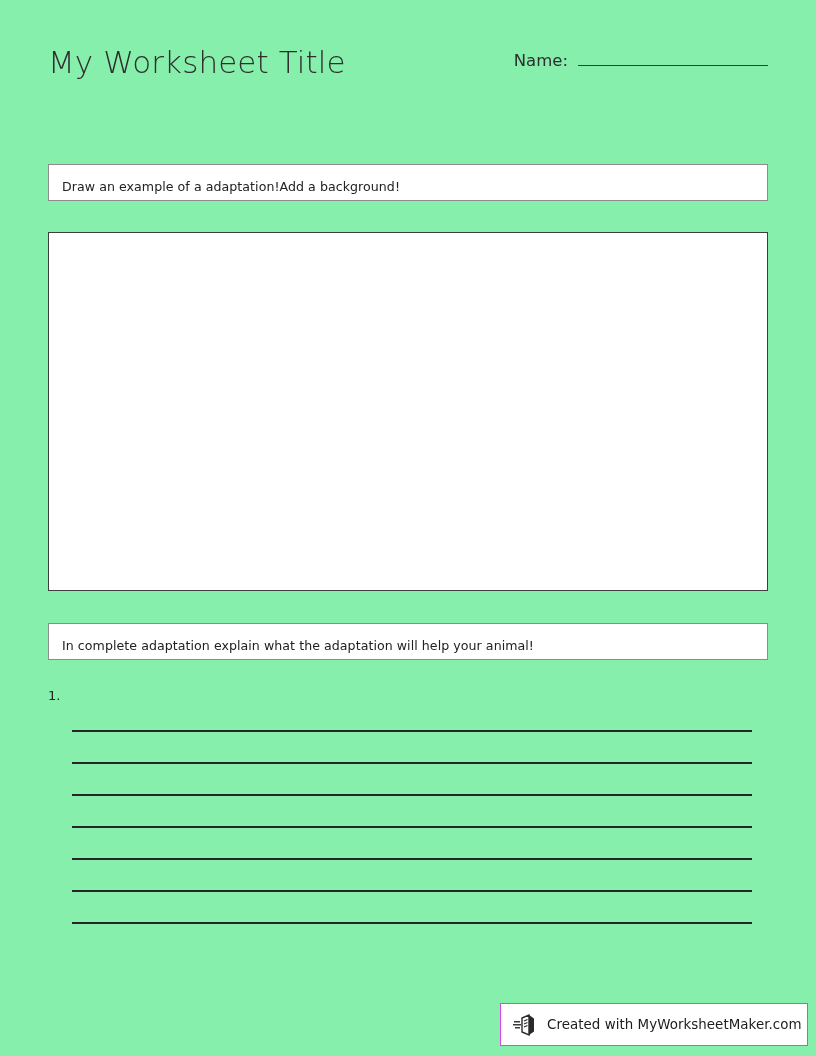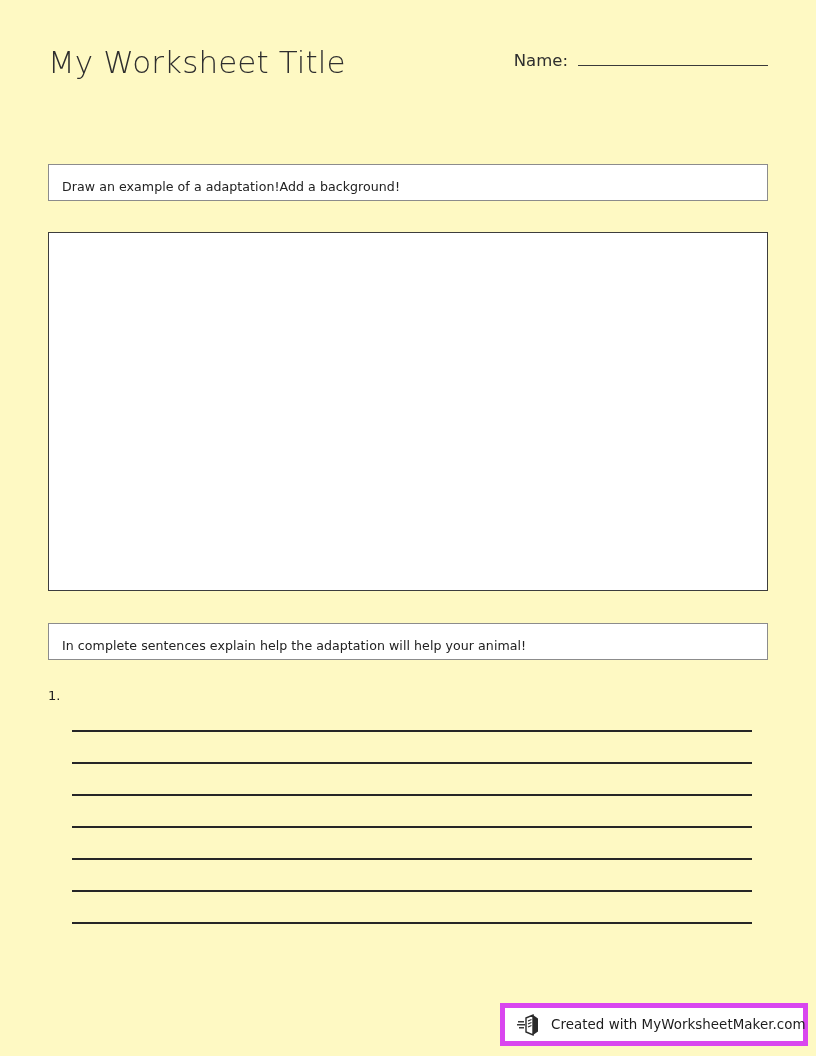--- a/index.html
+++ b/index.html
@@ -8,21 +8,21 @@
     background: #ffffff;
   }
   body {
     font-family: "DejaVu Sans", "Liberation Sans", sans-serif;
     color: #231f20;
   }
   #page {
     position: relative;
     width: 816px;
     height: 1056px;
-    background: #fef9c3;
+    background: #86efac;
     overflow: hidden;
   }
 
   
   #header {
     position: absolute;
     left: 48px;
     top: 42px;
     width: 720px;
     height: 80px;
@@ -128,21 +128,21 @@
   .writing-line:last-child { margin-bottom: 0; }
 
   
   #footer-badge {
     position: absolute;
     left: 500px;
     top: 1003px;
     width: 308px;
     height: 43px;
     box-sizing: border-box;
-    border: 5px solid #d946ef;
+    border: 1px solid #d946ef;
     background: #ffffff;
     display: flex;
     align-items: center;
     padding-left: 12px;
   }
   #footer-logo {
     width: 26px;
     height: 26px;
     flex: 0 0 26px;
     position: relative;
@@ -171,21 +171,21 @@
     </div>
   </div>
 
   <div id="instruction-box-1" class="instruction-box">
     <span class="instruction-text">Draw an example of a adaptation!Add a background!</span>
   </div>
 
   <div id="drawing-box"></div>
 
   <div id="instruction-box-2" class="instruction-box">
-    <span class="instruction-text">In complete sentences explain help the adaptation will help your animal!</span>
+    <span class="instruction-text">In complete adaptation explain what the adaptation will help your animal!</span>
   </div>
 
   <div id="answer-section">
     <div id="question-number">1.</div>
     <div id="writing-lines">
         <div class="writing-line"></div>
         <div class="writing-line"></div>
         <div class="writing-line"></div>
         <div class="writing-line"></div>
         <div class="writing-line"></div>

